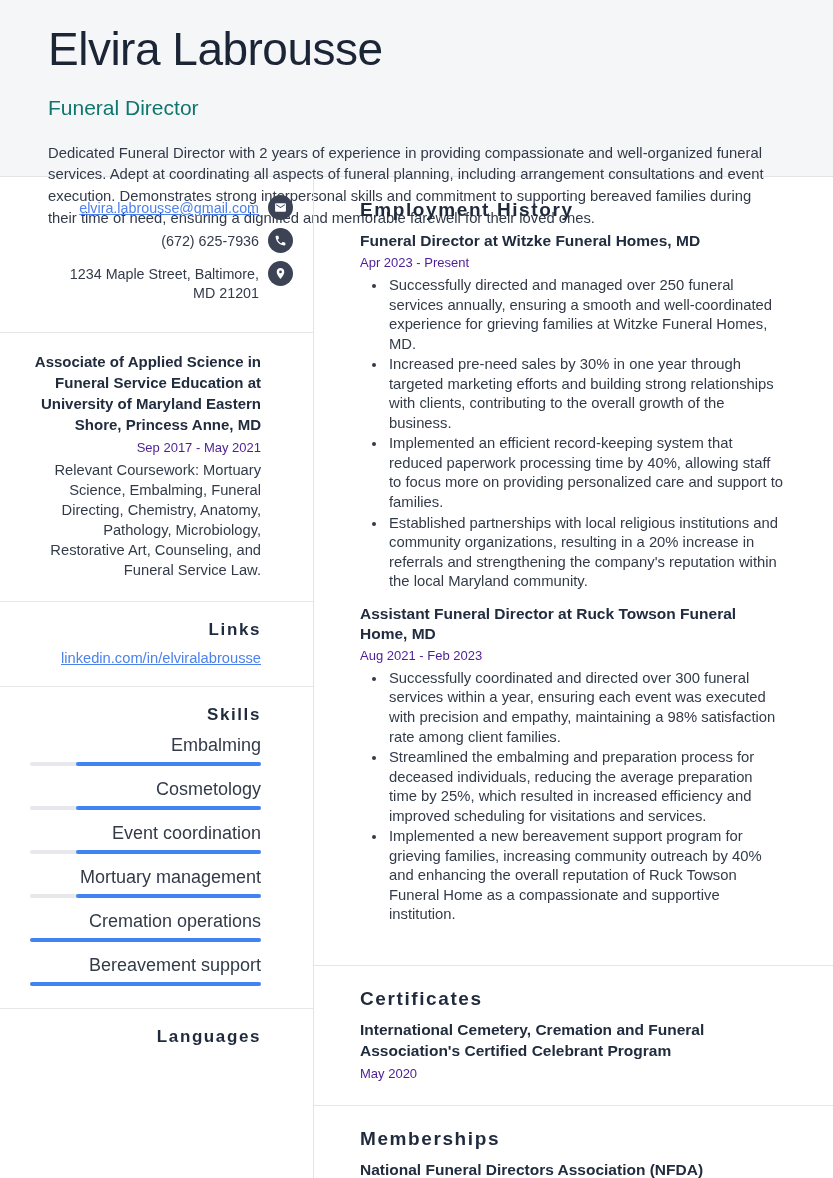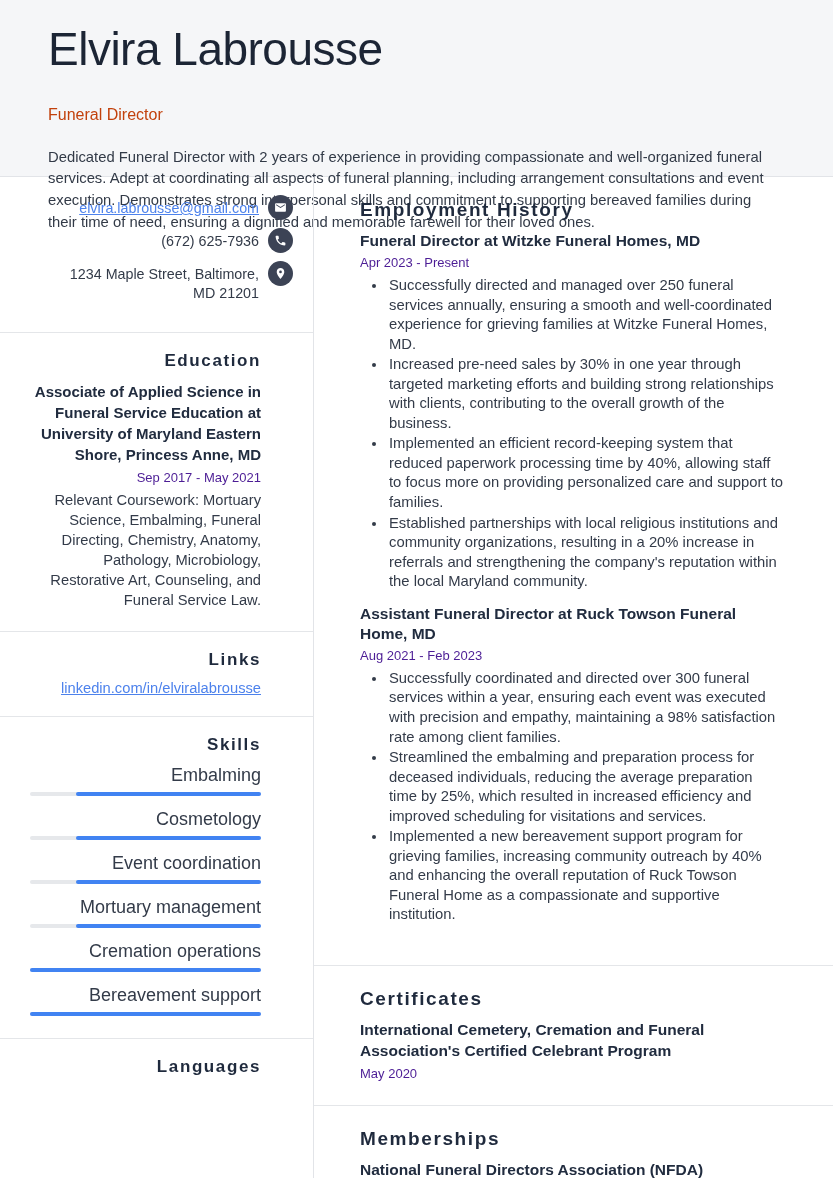--- a/index.html
+++ b/index.html
@@ -3,21 +3,21 @@
 <meta charset="utf-8">
 <style>
   * { margin:0; padding:0; box-sizing:border-box; }
   html,body { background:#ffffff; }
   body { font-family:"Liberation Sans","DejaVu Sans",sans-serif; color:#333b49; }
   .page { width:833px; height:1178px; background:#ffffff; overflow:hidden; display:flex; flex-direction:column; }
 
   
   .header { background:#f5f6f8; padding:24px 50px 0 48px; height:177px; border-bottom:1px solid #e2e4e8; flex:none; }
   .name { font-size:46px; font-weight:400; color:#1c2535; letter-spacing:-0.5px; line-height:1.1; }
-  .job-title { margin-top:31px; font-size:16px; color:#c2410c; font-weight:400; }
+  .job-title { margin-top:21px; font-size:21px; color:#0f766e; font-weight:400; }
   .summary { margin-top:23px; font-size:14.8px; line-height:1.47; color:#323a47; }
 
   
   .body-cols { display:flex; flex:1; min-height:0; }
   .sidebar { width:314px; flex:none; border-right:1px solid #e2e4e8; text-align:right; }
   .main { flex:1; min-width:0; }
 
   .side-section { padding:18px 52px 20px 30px; border-bottom:1px solid #e4e6e9; }
   .side-section.contact { padding:18px 20px 20px 30px; }
   .side-section:last-child { border-bottom:none; }
@@ -96,21 +96,20 @@
           <div class="contact-text">1234 Maple Street, Baltimore, MD 21201</div>
           <span class="icon-circle">
             <svg viewBox="0 0 24 24">
                 <path d="M12 2C8.13 2 5 5.13 5 9c0 5.25 7 13 7 13s7-7.75 7-13c0-3.87-3.13-7-7-7zm0 9.5A2.5 2.5 0 1 1 12 6.5a2.5 2.5 0 0 1 0 5z"></path>
               </svg>
           </span>
         </div>
       </div>
 
       <div class="side-section">
-        <div class="side-heading">Education</div>
         <div class="edu-degree">Associate of Applied Science in Funeral Service Education at University of Maryland Eastern Shore, Princess Anne, MD</div>
         <div class="date-line">Sep 2017 - May 2021</div>
         <div class="edu-details">Relevant Coursework: Mortuary Science, Embalming, Funeral Directing, Chemistry, Anatomy, Pathology, Microbiology, Restorative Art, Counseling, and Funeral Service Law.</div>
       </div>
 
       <div class="side-section">
         <div class="side-heading">Links</div>
         <div>
 
             <div class="link-item">

